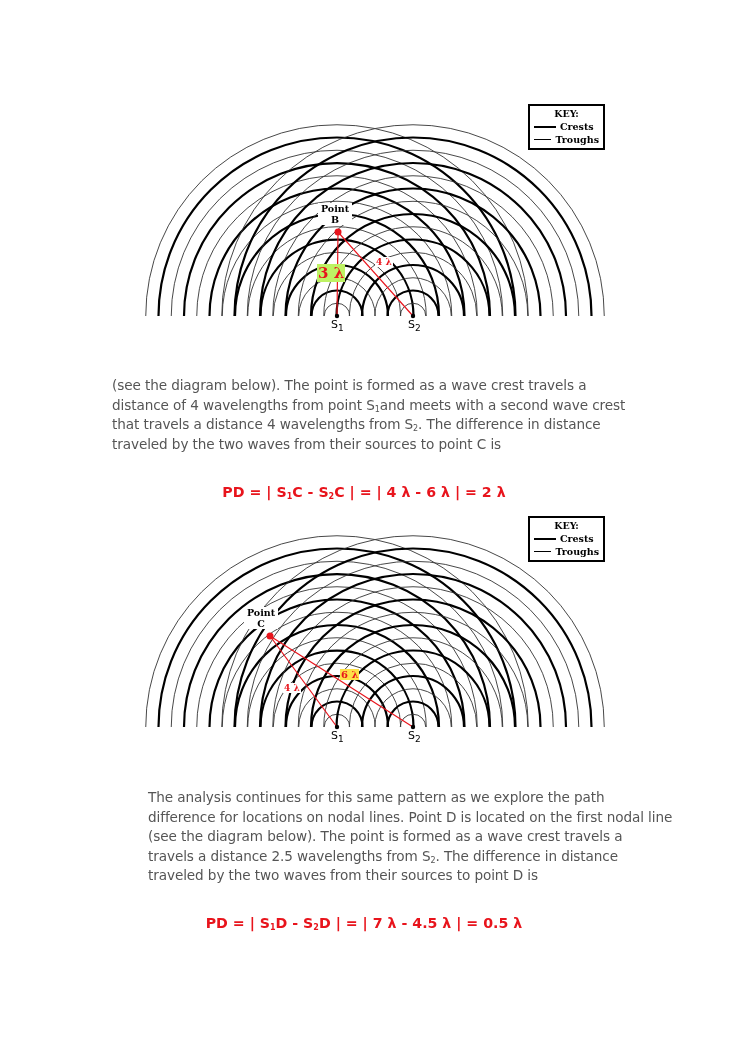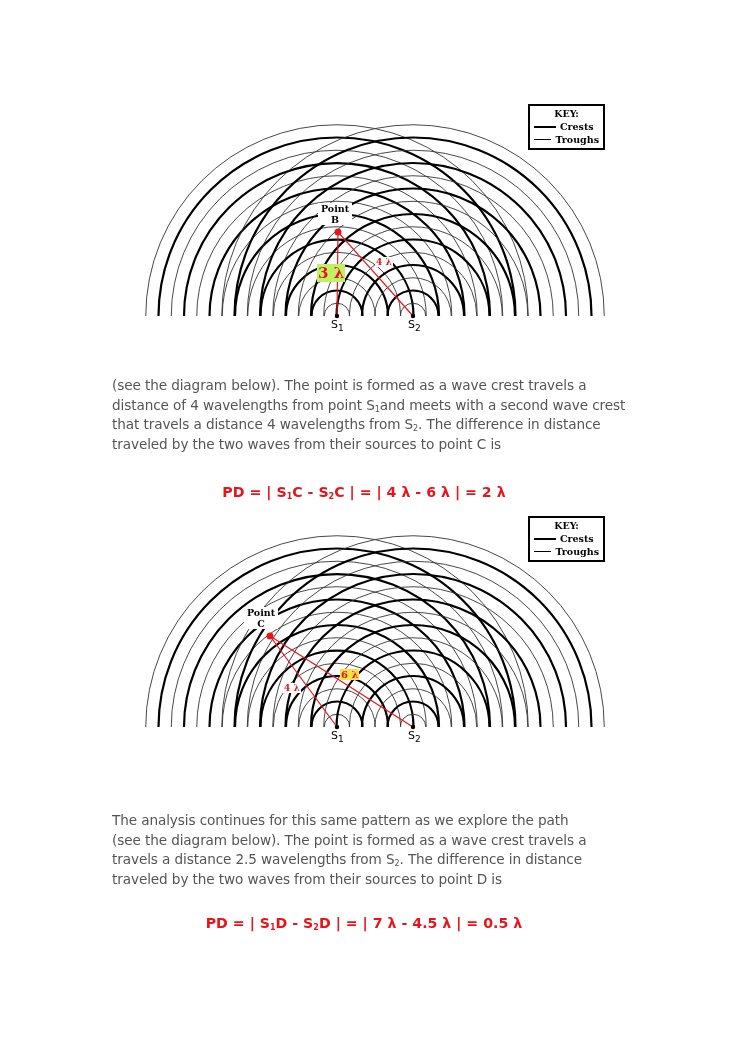--- a/index.html
+++ b/index.html
@@ -155,22 +155,23 @@
   <div class="lbl" style="position:absolute;left:244px;top:102px;font-size:9.5px;line-height:11px;text-align:center;width:34px;background:#fff;">
     <div>Point</div>
     <div>C</div>
   </div>
   <div class="lbl" style="position:absolute;left:283px;top:178px;font-size:9px;color:#e8141c;background:#fff;padding:0 1px;">4 λ</div>
   <div class="lbl" style="position:absolute;left:340px;top:164px;font-size:10px;color:#e8141c;background:#fde047;padding:0 1px;">6 λ</div>
   <div style="position:absolute;left:331px;top:224px;font-size:11px;color:#000;"><span>S</span><sub style="font-size:9px;">1</sub></div>
   <div style="position:absolute;left:408px;top:224px;font-size:11px;color:#000;"><span>S</span><sub style="font-size:9px;">2</sub></div>
 </div>
 
-<div class="para" style="top:811px;">
+<div class="para" style="top:788px;margin-left:36px;">
   <div>The analysis continues for this same pattern as we explore the path</div>
+  <div>difference for locations on nodal lines. Point D is located on the first nodal line</div>
   <div>(see the diagram below). The point is formed as a wave crest travels a</div>
   <div><span>travels a distance 2.5 wavelengths from S</span><sub>2</sub><span>. The difference in distance</span></div>
   <div>traveled by the two waves from their sources to point D is</div>
 </div>
 
 <div class="formula" style="top:915px;">
   <span>PD = | S</span><sub>1</sub><span>D - S</span><sub>2</sub><span>D | = | 7 λ - 4.5 λ | = 0.5 λ</span>
 </div>
 
 </body></html>

